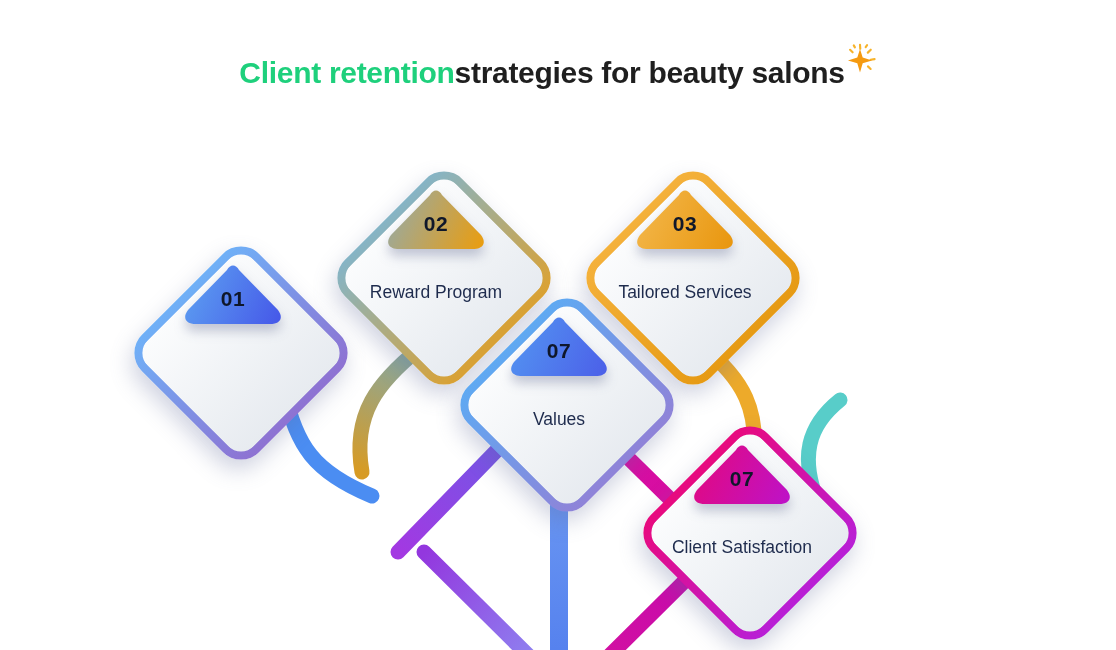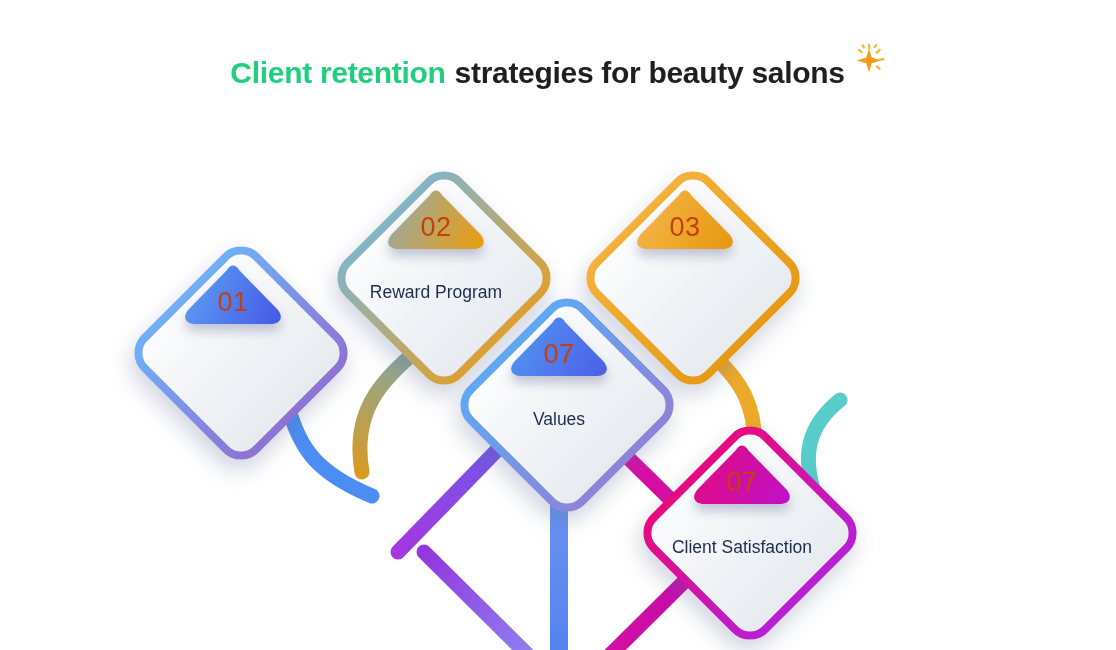--- a/index.html
+++ b/index.html
@@ -4,21 +4,21 @@
 <style>
   html,body{margin:0;padding:0;background:#ffffff;}
   .canvas{
     position:relative;width:1116px;height:650px;overflow:hidden;
     background:var(--bg,#ffffff);
     font-family:"Liberation Sans",sans-serif;
   }
   
   .title{
     position:absolute;top:56px;left:0;width:100%;
-    display:flex;justify-content:center;align-items:flex-start;gap:9px;
+    display:flex;justify-content:center;align-items:flex-start;
     font-size:30px;font-weight:800;color:var(--tc,#212121);letter-spacing:-.3px;
     line-height:1.15;white-space:nowrap;
   }
   .title .hl{color:var(--hl,#1ed47e);}
   .sparkle{margin:-14px 0 0 -2px;flex:0 0 auto;}
   
   .connectors{position:absolute;left:0;top:0;width:1116px;height:650px;}
   .connectors path, .connectors line{fill:none;stroke-linecap:round;}
   
   .card{position:absolute;width:212px;height:212px;}
@@ -33,21 +33,21 @@
     position:absolute;left:53px;top:22px;width:106px;height:66px;
     filter:drop-shadow(0 7px 6px rgba(50,60,110,.28));
   }
   .badge-shape{
     position:absolute;inset:0;
     clip-path:path('M47 9 C50 3 56 3 59 9 L98 49 C104 57 100 63 90 63 L16 63 C6 63 2 57 8 49 Z');
     background:linear-gradient(115deg,var(--b1),var(--b2));
   }
   .num{
     position:absolute;left:0;top:26px;width:100%;text-align:center;
-    color:#c2410c;font-size:27px;font-weight:400;letter-spacing:.5px;
+    color:#0f172a;font-size:21px;font-weight:700;letter-spacing:.5px;
   }
   .label{
     position:absolute;left:8px;right:8px;top:96px;height:64px;
     display:flex;align-items:center;justify-content:center;text-align:center;
     color:var(--label,#1e2b4d);font-size:17.5px;font-weight:400;line-height:1.26;
   }
   
   .p01{left:127px;top:239px}
   .p02{left:330px;top:164px}
   .p03{left:579px;top:164px}
@@ -144,20 +144,21 @@
     </div>
     <div class="label">Reward Program</div>
   </div>
 
   <div class="card p03" style="--c1: #f4b13b; --c2: #e69a14; --b1: #f4bb52; --b2: #e8940a;">
     <div class="diamond"></div>
     <div class="badge">
       <div class="badge-shape"></div>
       <span class="num">03</span>
     </div>
+    <div class="label">Tailored Services</div>
   </div>
 
 
   <div class="card p05" style="--c1: #5fa9f2; --c2: #8f83d8; --b1: #549af2; --b2: #4b5ce8;">
     <div class="diamond"></div>
     <div class="badge">
       <div class="badge-shape"></div>
       <span class="num">07</span>
     </div>
     <div class="label">Values</div>

